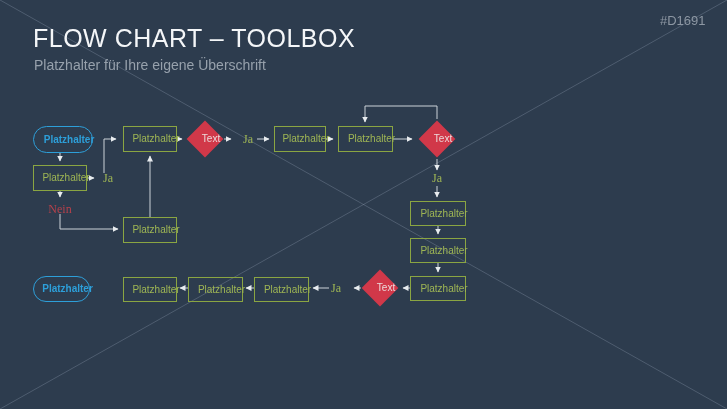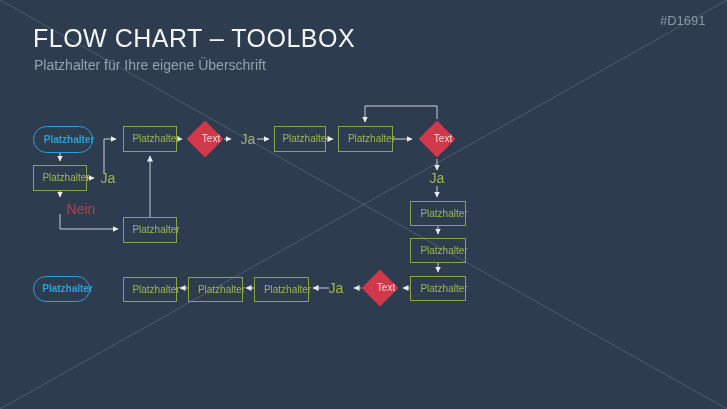--- a/index.html
+++ b/index.html
@@ -32,23 +32,23 @@
   .node.oval .node-label{color:var(--blue,#2d9fd9);font-weight:bold;}
   .node.rect{border:1px solid #8aa542;}
   .node.rect .node-label{color:var(--green,#9fb654);}
   .node.diamond{background:transparent;border:none;}
   .diamond-shape{
     position:absolute;left:50%;top:50%;width:26px;height:26px;
     transform:translate(-50%,-50%) rotate(45deg);
     background:var(--red,#d13849);
   }
   .node.diamond .node-label{position:relative;color:#ecd9da;}
-  .edge-label{position:absolute;z-index:5;font-size:14px;line-height:1;transform:translate(-50%,-50%);white-space:nowrap;}
+  .edge-label{position:absolute;z-index:5;font-size:12px;line-height:1;transform:translate(-50%,-50%);white-space:nowrap;font-family:Liberation Serif, serif;}
   .edge-label.green{color:var(--green,#9fb654);}
-  .edge-label.red{color:#b5414b;margin-left:21px;}
+  .edge-label.red{color:#b5414b;}
 </style>
 </head>
 <body>
 
 <div class="slide" style="--bg: #2d3c4e; --blue: #2d9fd9; --green: #9fb654; --red: #d13849; --body: #d7dce2;">
 
   <svg class="diag-svg" width="727" height="409">
     <line x1="0" y1="0" x2="727" y2="409" stroke="rgba(154,170,190,0.30)" stroke-width="1"></line>
     <line x1="0" y1="409" x2="727" y2="0" stroke="rgba(154,170,190,0.30)" stroke-width="1"></line>
   </svg>

